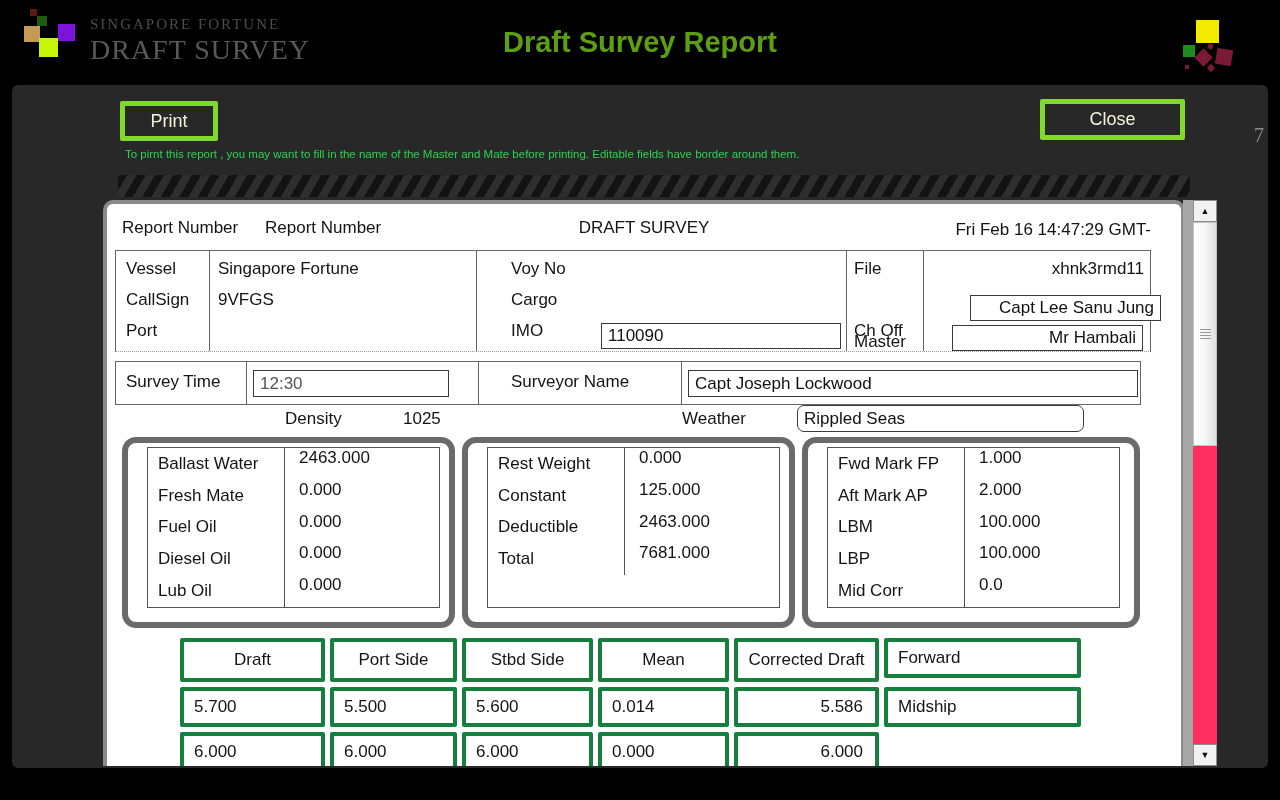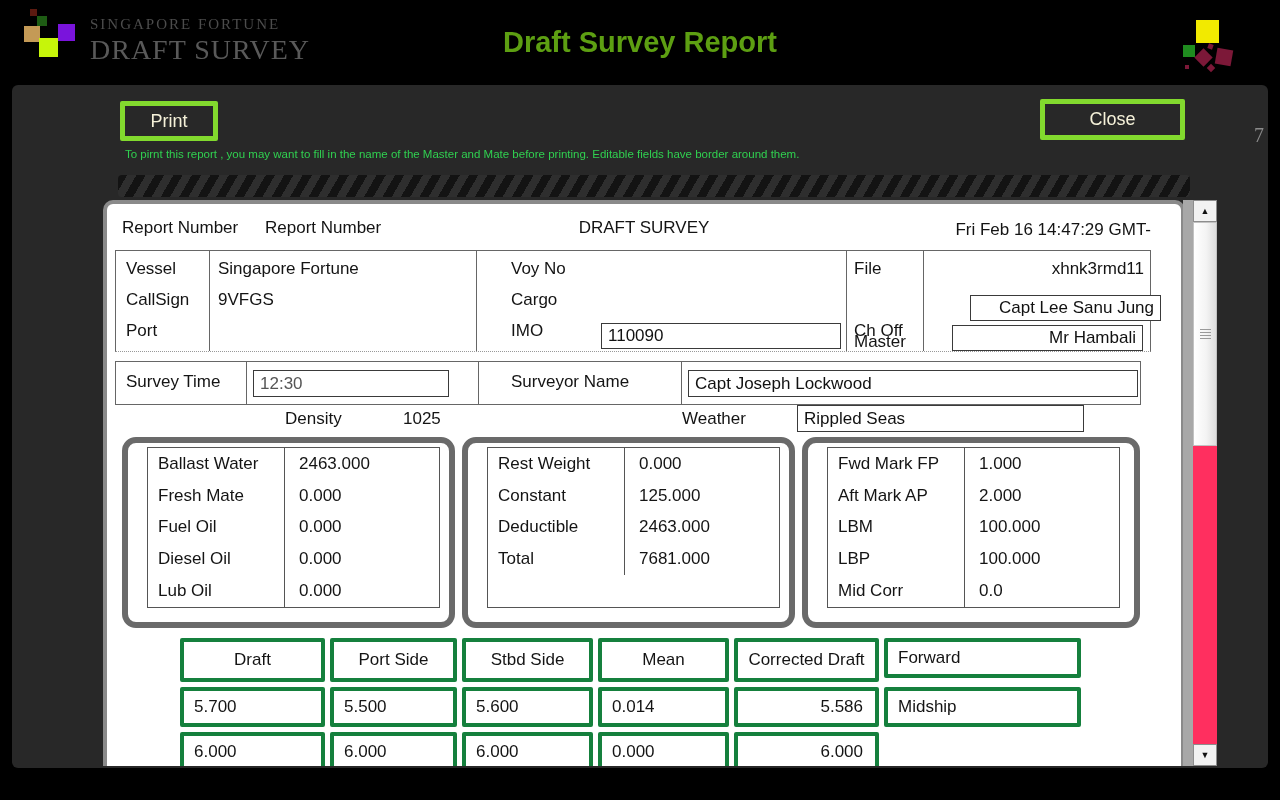--- a/index.html
+++ b/index.html
@@ -50,21 +50,21 @@
     border:1px solid #666; border-bottom:1px dotted #999; }
   .vline { position:absolute; top:0; bottom:0; width:0; border-left:1px solid #666; }
 
   
   .survey-row { position:absolute; left:8px; top:151px; width:1026px; height:44px; border:1px solid #666;margin-top:6px; }
 
   
   .qbox { position:absolute; width:333px; height:191px; border:6px solid #6a6a6a;
     border-radius:14px; background:#fff; }
   .qbox-table { position:absolute; left:19px; top:4px; width:293px; height:161px; border:1px solid #555; }
-  .qrow { display:flex; height:31.8px; align-items:center; }
+  .qrow { display:flex; height:31.8px; }
   .qlabel { width:137px; align-self:stretch; display:flex; align-items:center;
     padding-left:10px; border-right:1px solid #555; font-size:17px; }
   .qvalue { padding-left:14px; font-size:17px; }
 
   
   .draft-grid { position:absolute; left:73px; top:434px; width:901px;
     display:grid; grid-template-columns:145px 127px 131px 131px 145px 197px;
     grid-auto-rows:auto; gap:5px; }
   .dcell { border:4px solid #15803d; background:#fff; display:flex; align-items:center;
     font-size:17px; height:44px; border-radius:2px; }
@@ -165,21 +165,21 @@
       <div class="vline" style="left:565px;"></div>
       <div class="txt" style="left:10px;top:10px;">Survey Time</div>
       <input class="fld dim" style="left: 137px; top: 8px; width: 196px; height: 27px;" value="12:30">
       <div class="txt" style="left:395px;top:10px;">Surveyor Name</div>
       <input class="fld" style="left: 572px; top: 8px; width: 450px; height: 27px;" value="Capt Joseph Lockwood">
     </div>
 
     <div class="txt" style="left:178px;top:205px;">Density</div>
     <div class="txt" style="left:296px;top:205px;">1025</div>
     <div class="txt" style="left:575px;top:205px;">Weather</div>
-    <input class="fld" style="left: 690px; top: 201px; width: 287px; height: 27px;" value="Rippled Seas">
+    <input class="fld" style="left: 690px; top: 201px; width: 287px; height: 27px; border-radius: 7px;" value="Rippled Seas">
 
     <div class="qbox" style="left:15px;top:233px;">
       <div class="qbox-table">
         <div class="qrow">
             <div class="qlabel">Ballast Water</div>
             <div class="qvalue">2463.000</div>
           </div>
         <div class="qrow">
             <div class="qlabel">Fresh Mate</div>
             <div class="qvalue">0.000</div>

